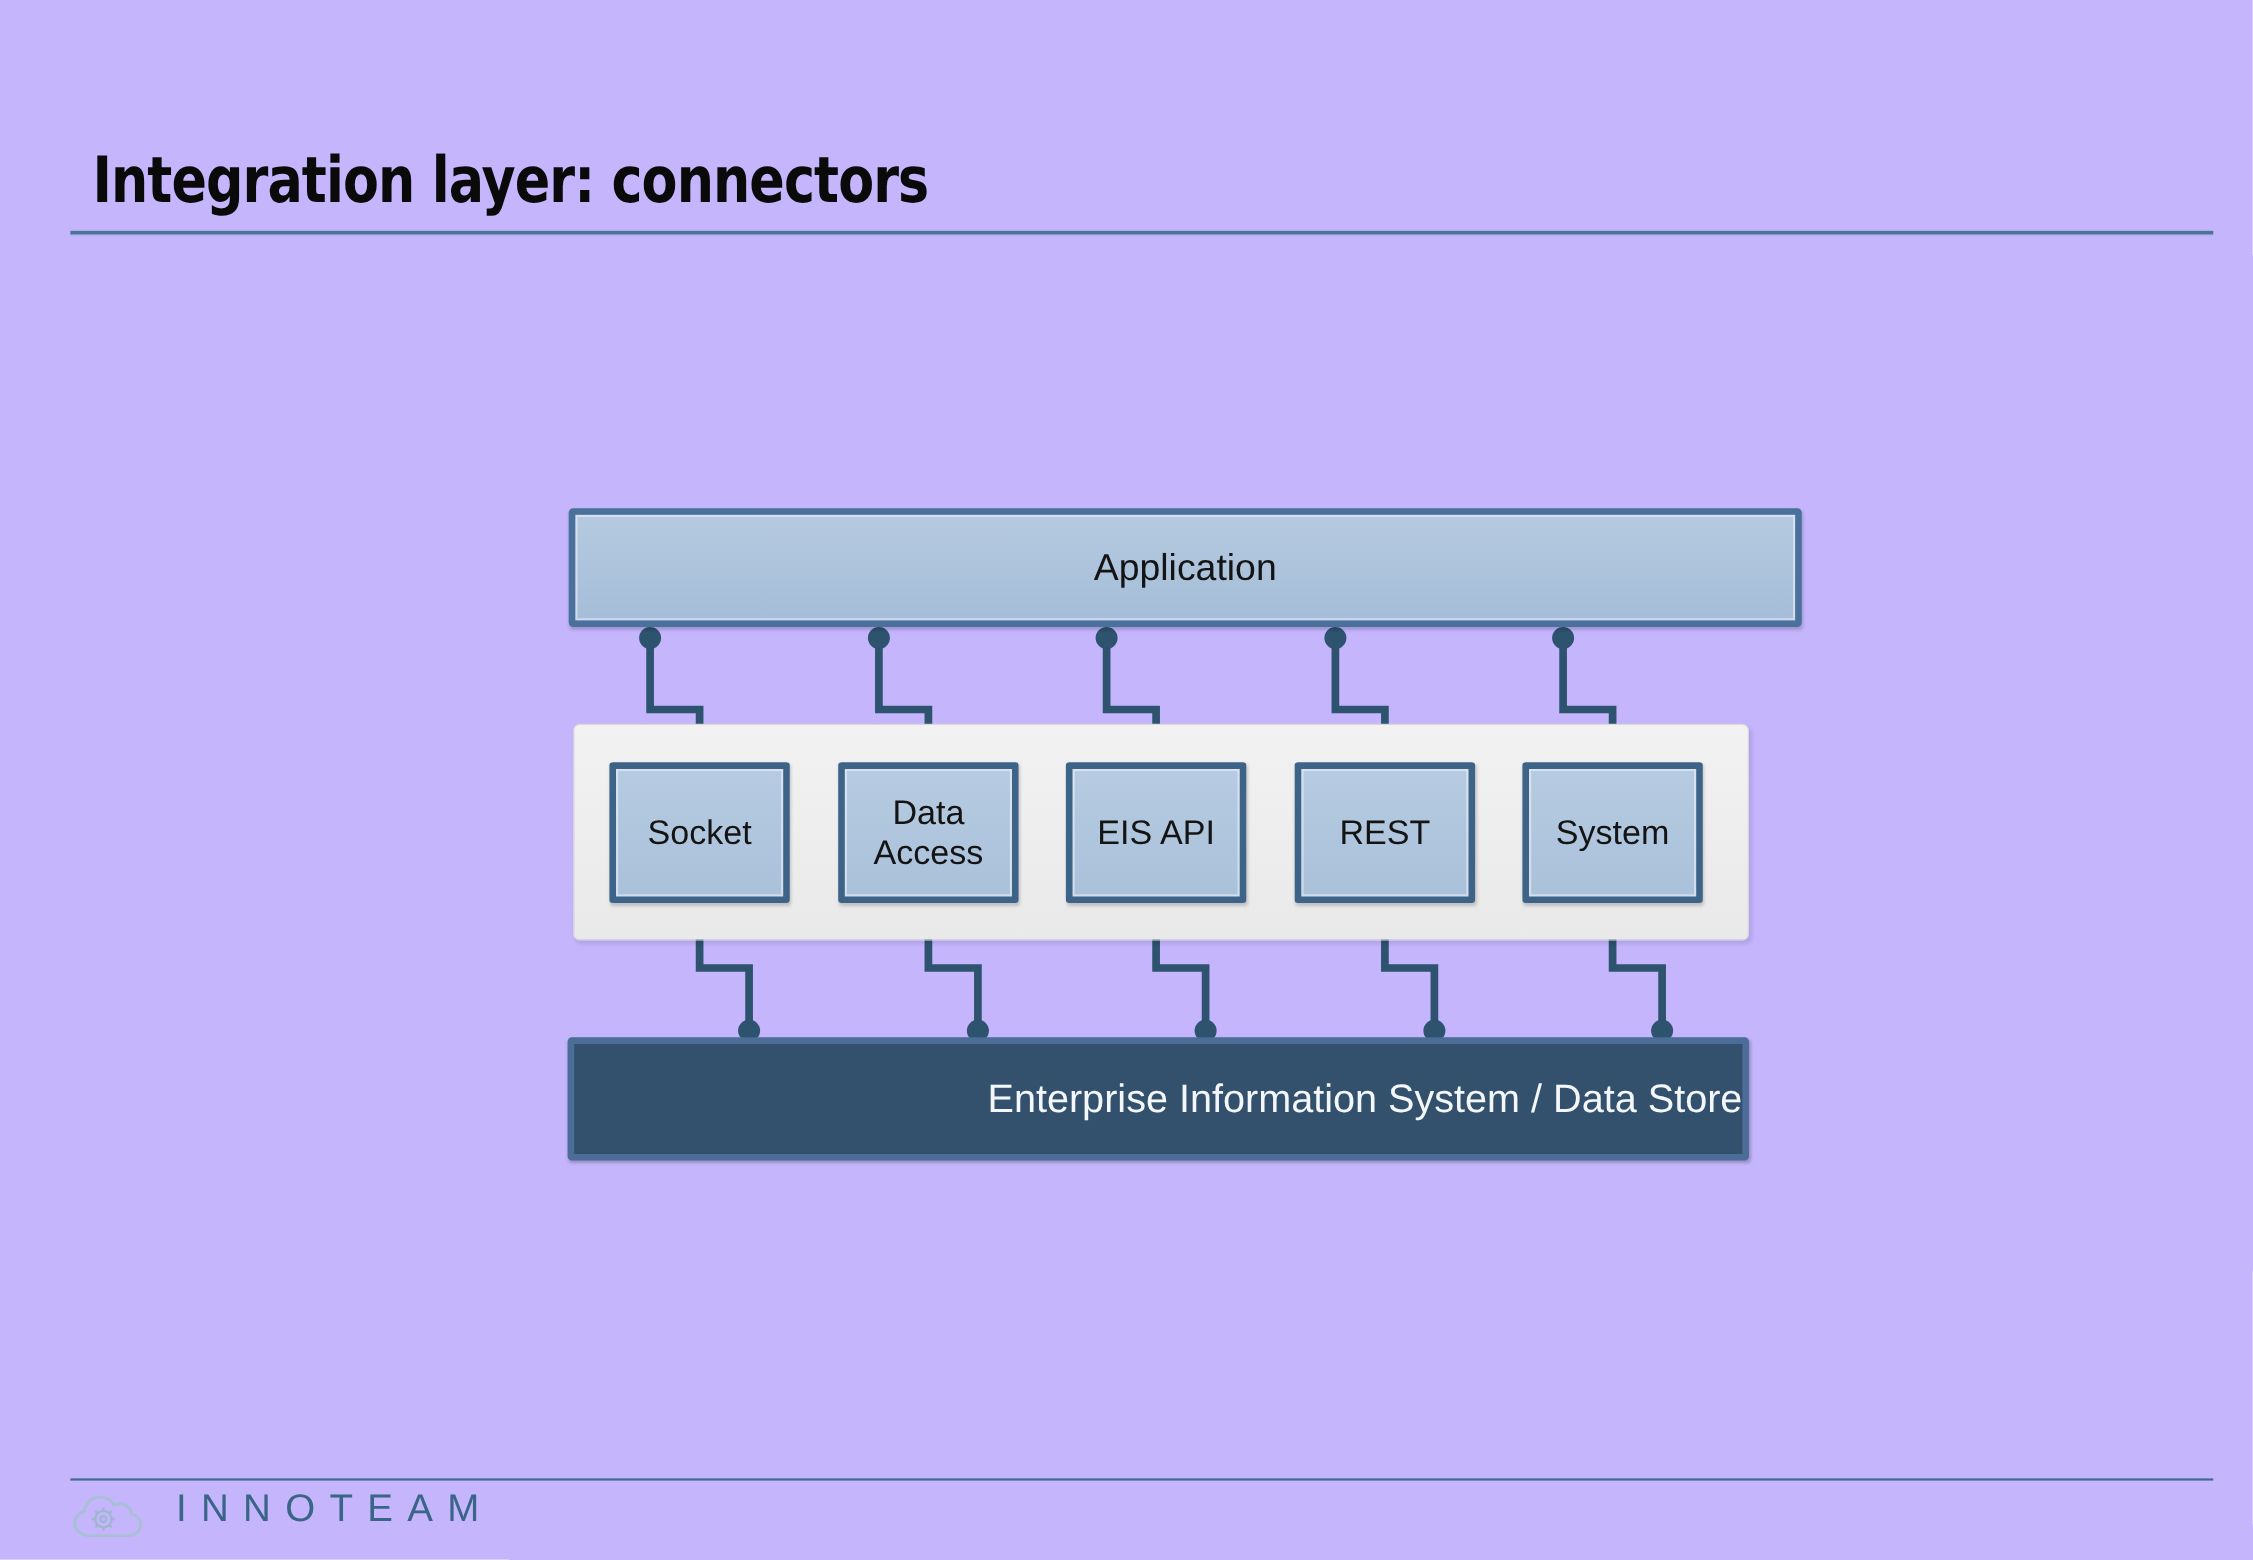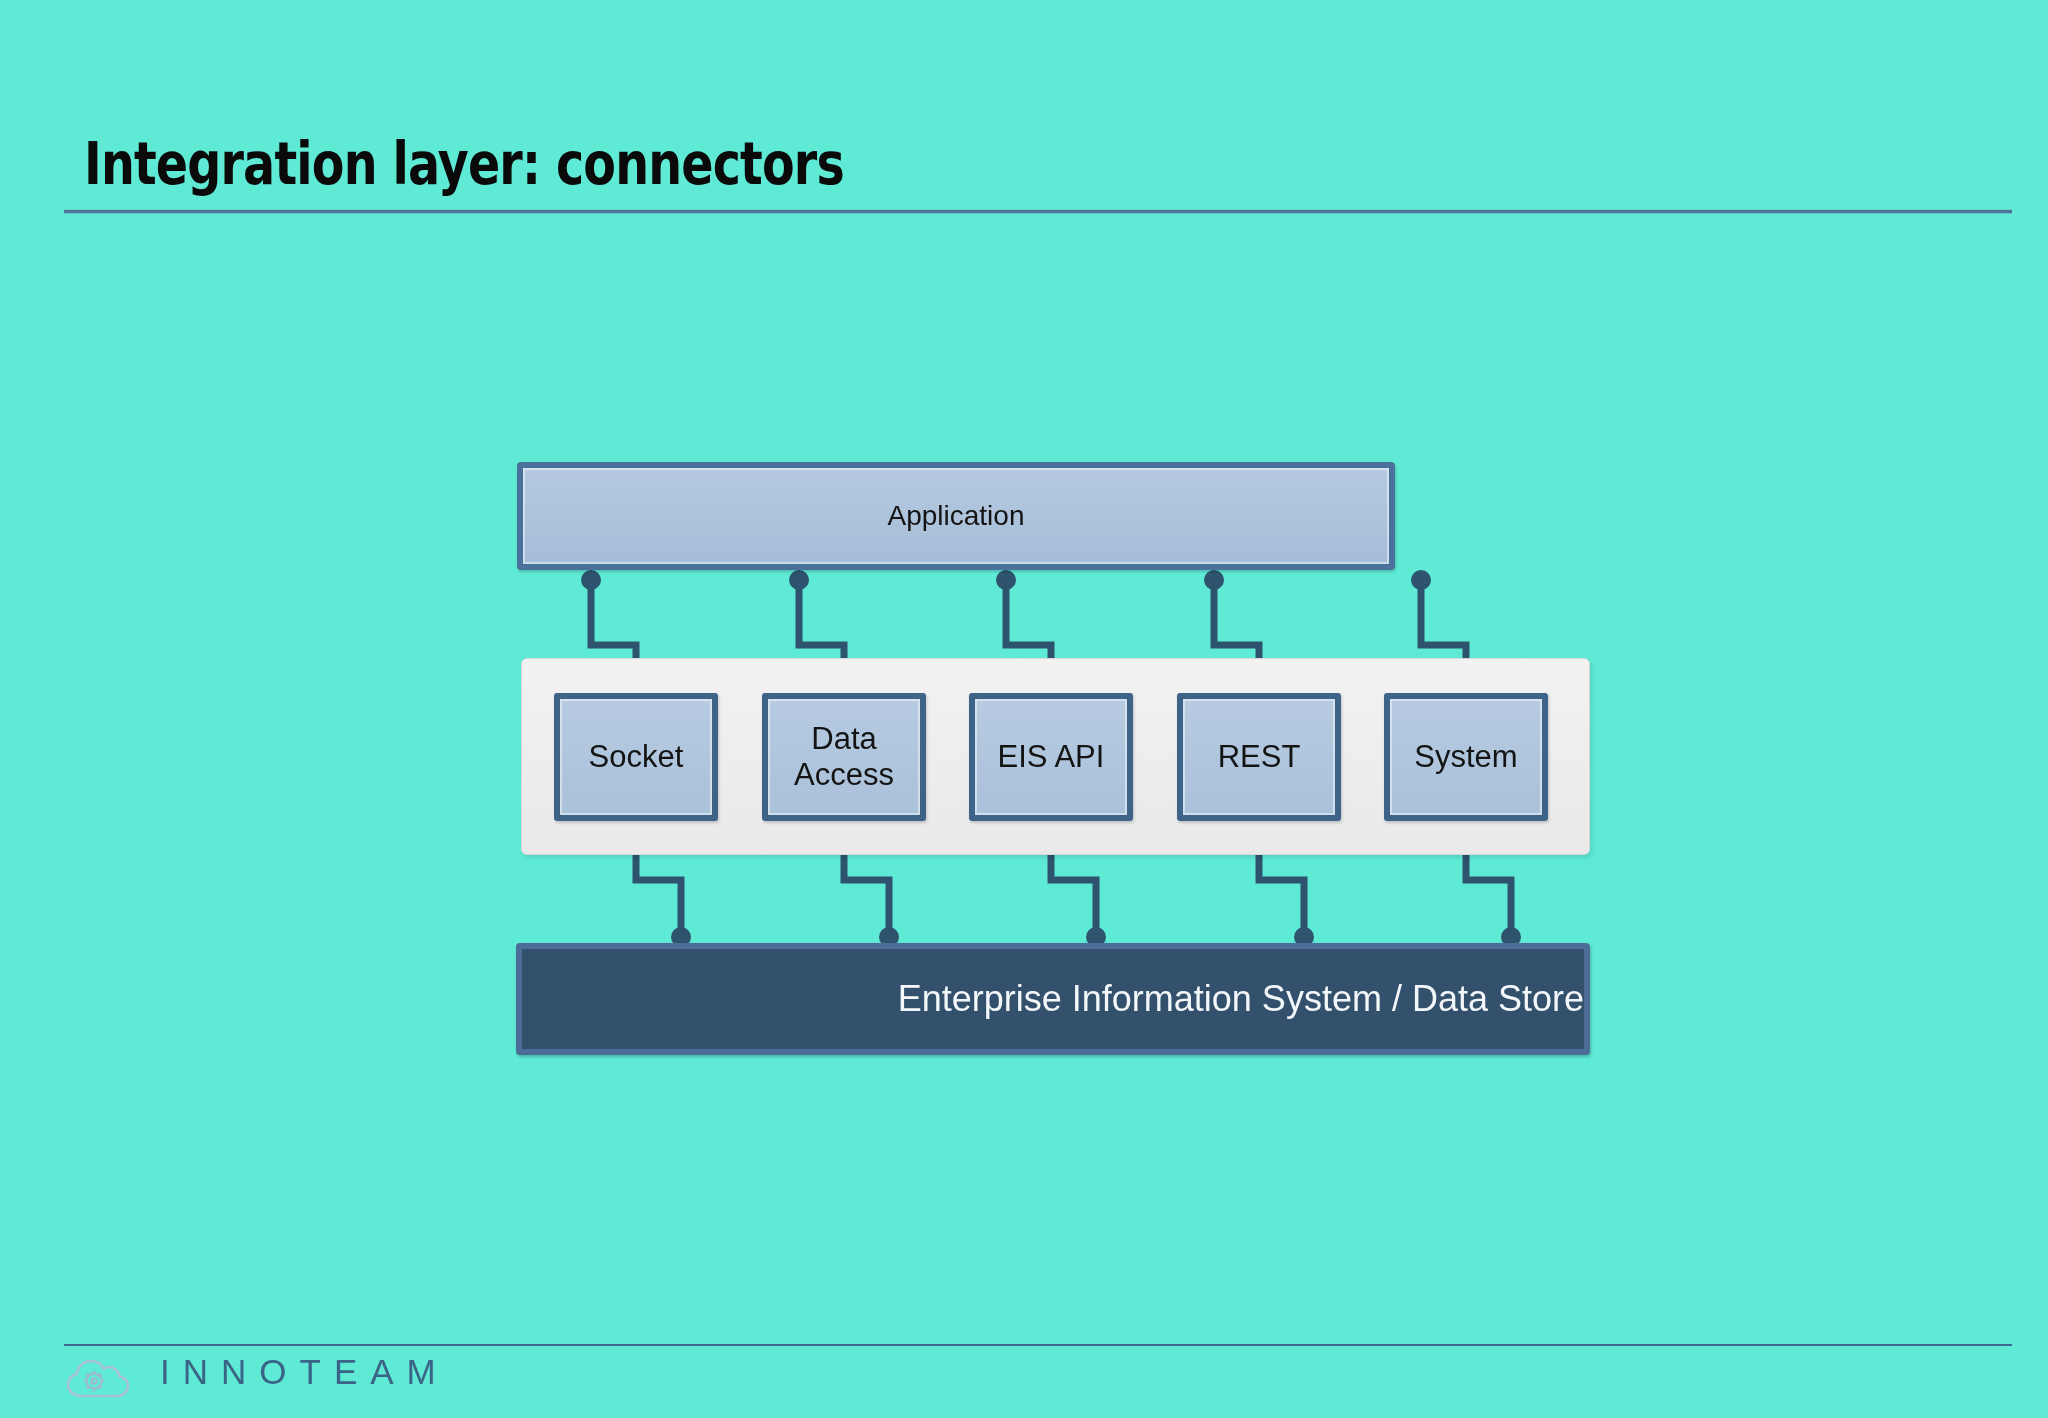--- a/index.html
+++ b/index.html
@@ -1,20 +1,20 @@
 <!DOCTYPE html>
 <html><head>
 <meta charset="utf-8">
 <style>
   html,body{margin:0;padding:0;background:#ffffff;}
   *{box-sizing:border-box;}
   .slide{
     position:relative;
     width:2048px;height:1418px;
-    background:#5eead4;
+    background:#c4b5fd;
     font-family:"Liberation Sans",sans-serif;
     overflow:hidden;
   }
   .slide-title{
     position:absolute;left:84px;top:130px;
     font-family:"DejaVu Sans",sans-serif;
     font-weight:bold;font-size:58px;color:#0a0a0a;
     transform:scaleX(0.82);transform-origin:left top;
     white-space:nowrap;letter-spacing:-1px;
   }
@@ -26,26 +26,26 @@
   .diagram{position:absolute;left:0;top:0;width:2048px;height:1418px;}
   .connector-svg{position:absolute;left:0;top:0;width:2048px;height:1418px;}
 
   .panel{
     position:absolute;left:521px;top:658px;width:1069px;height:197px;
     background:linear-gradient(180deg,#f2f2f2,#e9e9e9);
     border:1px solid #d8d8d8;border-radius:6px;
     box-shadow:2px 3px 4px rgba(0,0,0,.10);
   }
   .app-box{
-    position:absolute;left:517px;top:462px;width:878px;height:108px;
+    position:absolute;left:517px;top:462px;width:1121px;height:108px;
     background:linear-gradient(180deg,#b5cae0,#a5bdd8);
     border:6px solid #4a719c;border-radius:4px;
     box-shadow:inset 0 0 0 2px rgba(255,255,255,.45), 1px 2px 3px rgba(0,0,0,.18);
     display:flex;align-items:center;justify-content:center;
-    font-size:28px;color:#141414;
+    font-size:34px;color:#141414;
   }
   .conn-box{
     position:absolute;top:693px;width:164px;height:128px;
     background:linear-gradient(180deg,#b6cbe1,#aac1da);
     border:6px solid #3d6389;border-radius:3px;
     box-shadow:inset 0 0 0 2px rgba(255,255,255,.45), 1px 2px 3px rgba(0,0,0,.18);
     display:flex;align-items:center;justify-content:center;
     text-align:center;font-size:31px;line-height:1.15;color:#141414;
     padding:4px;
   }

